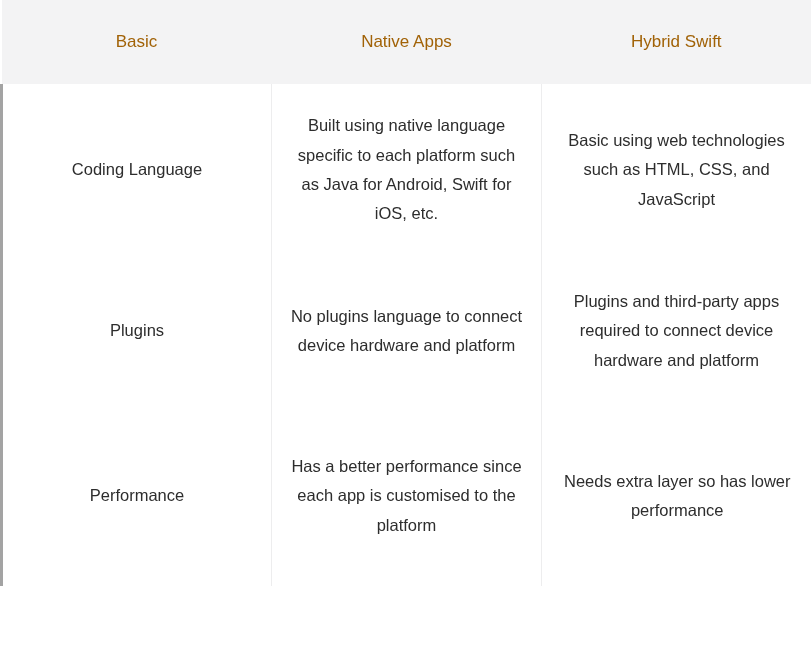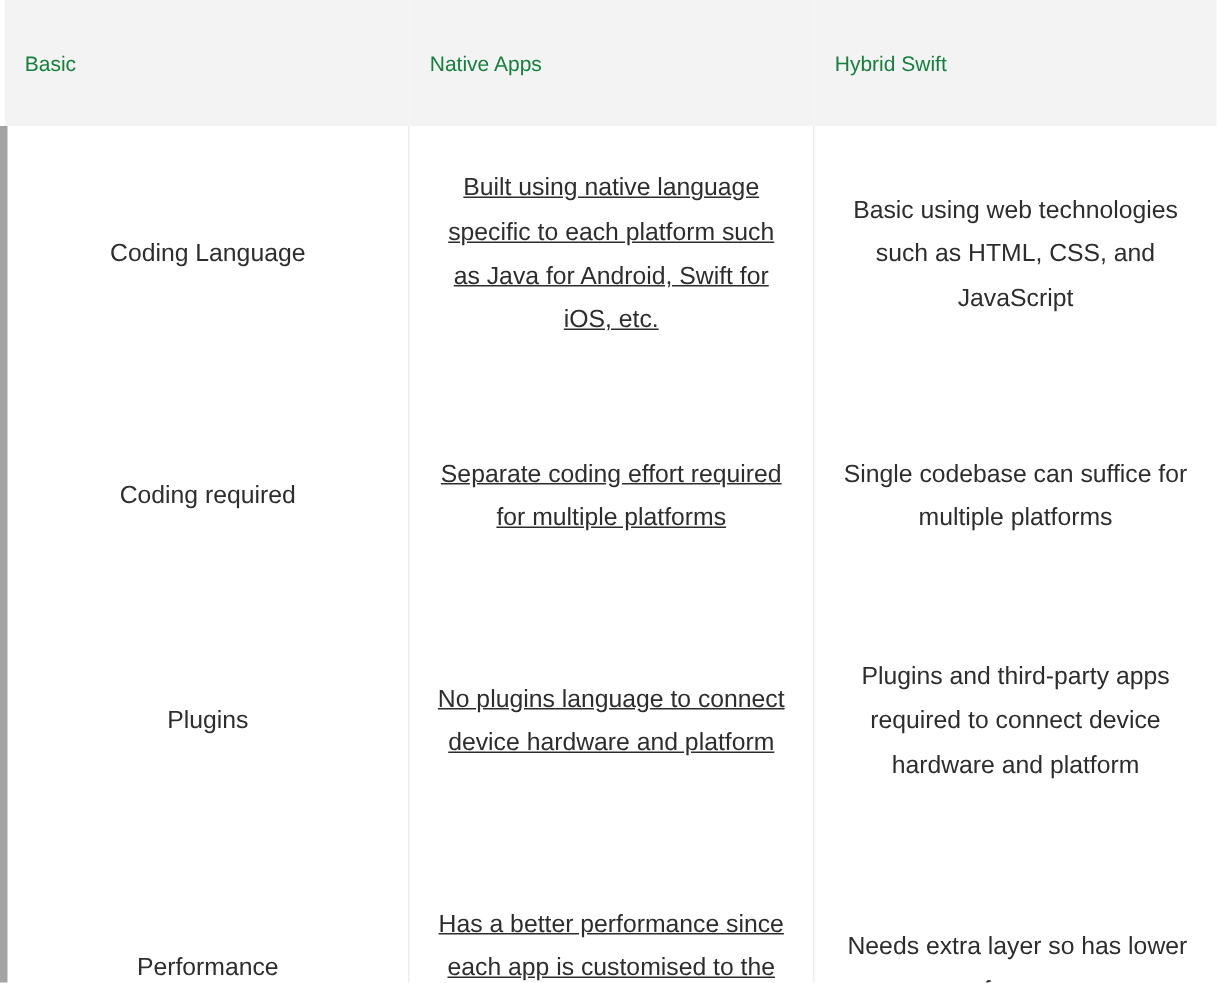--- a/index.html
+++ b/index.html
@@ -24,24 +24,24 @@
   }
 
   
   .comparison-table thead tr {
     background: #f3f3f4;
   }
   .comparison-table thead th {
     height: 84px;
     padding: 0 14px;
     font-weight: 400;
-    font-size: 14px;
+    font-size: 17px;
     line-height: 1.5;
-    color: #15803d;
-    text-align: left;
+    color: #a16207;
+    text-align: center;
     vertical-align: middle;
     border: none;
   }
 
   
   col.col-basic  { width: 270px; }
   col.col-native { width: 270px; }
   col.col-hybrid { width: 271px; }
 
   
@@ -49,27 +49,26 @@
     background: #ffffff;
     padding: 10px 16px;
     font-size: 16.5px;
     line-height: 1.78;
     color: #2d2d2d;
     text-align: center;
     vertical-align: middle;
     border: none;
   }
   .comparison-table tbody td.cell-basic {
-    border-left: 5px solid #a3a3a3;
+    border-left: 3px solid #a3a3a3;
     border-right: 1px solid #ededee;
     margin-left: 30px;
   }
   .comparison-table tbody td.cell-native {
     border-right: 1px solid #ededee;
-    text-decoration: underline;
   }
 
   .comparison-table tbody tr.row-1 td { height: 152px; }
   .comparison-table tbody tr.row-2 td { height: 130px; }
   .comparison-table tbody tr.row-3 td { height: 130px; }
   .comparison-table tbody tr.row-4 td { height: 160px; }
 
   .cell-text {
     display: block;
     max-width: 248px;
@@ -101,31 +100,20 @@
         <span class="cell-text">Coding Language</span>
       </td>
       <td class="cell-native">
         <span class="cell-text">Built using native language specific to each platform such as Java for Android, Swift for iOS, etc.</span>
       </td>
       <td class="cell-hybrid">
         <span class="cell-text">Basic using web technologies such as HTML, CSS, and JavaScript</span>
       </td>
     </tr>
 
-    <tr class="row-2">
-      <td class="cell-basic">
-        <span class="cell-text">Coding required</span>
-      </td>
-      <td class="cell-native">
-        <span class="cell-text">Separate coding effort required for multiple platforms</span>
-      </td>
-      <td class="cell-hybrid">
-        <span class="cell-text">Single codebase can suffice for multiple platforms</span>
-      </td>
-    </tr>
 
     <tr class="row-3">
       <td class="cell-basic">
         <span class="cell-text">Plugins</span>
       </td>
       <td class="cell-native">
         <span class="cell-text">No plugins language to connect device hardware and platform</span>
       </td>
       <td class="cell-hybrid">
         <span class="cell-text">Plugins and third-party apps required to connect device hardware and platform</span>

